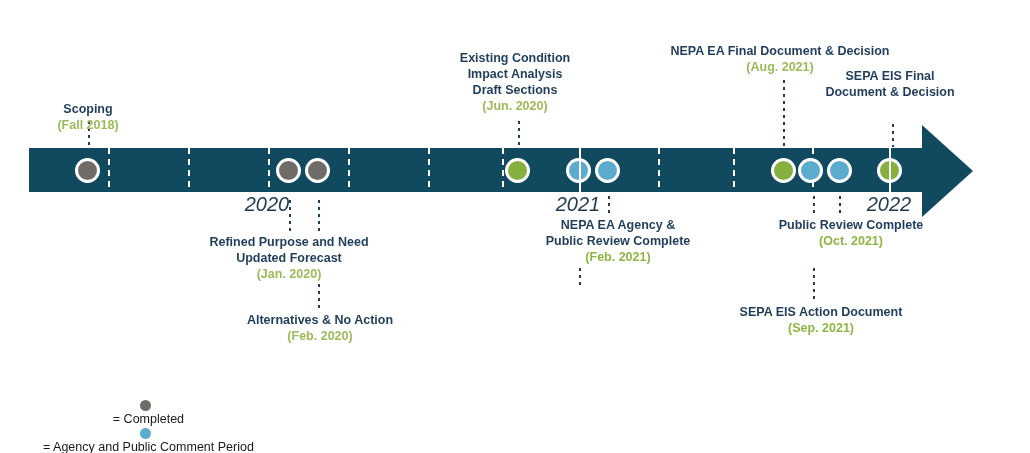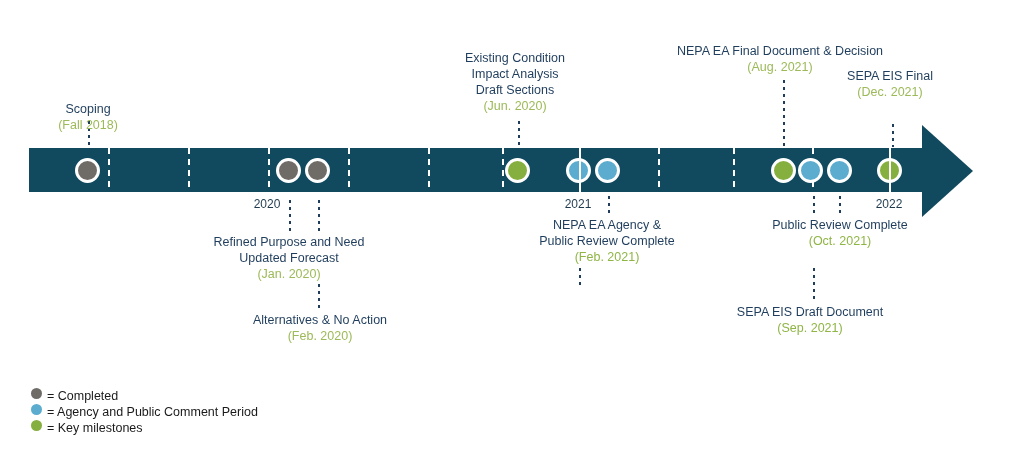--- a/index.html
+++ b/index.html
@@ -16,27 +16,27 @@
     border-top:46px solid transparent; border-bottom:46px solid transparent; border-left:51px solid var(--bar);}
   .sep{position:absolute; top:148px; height:44px; width:2px; z-index:2;
     background:repeating-linear-gradient(to bottom,#fff 0 6px,transparent 6px 11px);}
   .tick{position:absolute; top:148px; height:44px; width:2px; background:#fff; z-index:5;}
   .dot{position:absolute; top:158px; width:19px; height:19px; border-radius:50%;
     border:3.5px solid #fff; box-sizing:content-box; z-index:3;}
   .dot.gray{background:var(--gray);} .dot.green{background:var(--green);} .dot.blue{background:var(--blue);}
   .leader{position:absolute; width:1.5px; z-index:0;
     background:repeating-linear-gradient(to bottom,var(--navy) 0 3px,transparent 3px 7px);}
   .evt{position:absolute; transform:translateX(-50%); text-align:center; white-space:nowrap;
-    font-size:12.5px; line-height:16px; color:var(--navy);}
+    font-size:12.5px; line-height:16px; color:var(--navy);font-weight:bold;}
   .evt .date{color:var(--dgreen);}
-  .evt.bold{font-weight:normal;}
+  .evt.bold{font-weight:bold;margin-left:11px;}
   .evt.bold .date{color:var(--dgreenb);}
-  .year{position:absolute; transform:translateX(-50%); font-size:12px; line-height:17px; color:var(--year); white-space:nowrap;}
+  .year{position:absolute; transform:translateX(-50%); font-size:20px; line-height:17px; color:var(--year); white-space:nowrap;font-style:italic;}
   .legend{position:absolute; left:31px; top:388px; z-index:1;}
-  .legend-row{display:flex; align-items:flex-start; height:16px; margin:0;}
+  .legend-row{display:flex; align-items:center; height:16px; margin:12px;flex-direction:column;}
   .swatch{width:11px; height:11px; border-radius:50%; margin-right:5px; flex:0 0 auto;}
   .swatch.gray{background:var(--gray);} .swatch.green{background:var(--green);} .swatch.blue{background:var(--blue);}
   .legend-label{font-size:12.5px; color:#1A1A1A; line-height:16px; white-space:nowrap;}
 </style>
 </head>
 <body>
 
 <div class="canvas">
 
   <div class="bar"></div>
@@ -92,21 +92,21 @@
     <div>Impact Analysis</div>
     <div>Draft Sections</div>
     <div class="date">(Jun. 2020)</div>
   </div>
   <div class="evt" style="left:780px;top:43px">
     <div>NEPA EA Final Document &amp; Decision</div>
     <div class="date">(Aug. 2021)</div>
   </div>
   <div class="evt" style="left:890px;top:68px">
     <div>SEPA EIS Final</div>
-    <div class="date">(Dec. 2021)</div>
+    <div>Document &amp; Decision</div>
   </div>
 
   <div class="evt" style="left:289px;top:234px">
     <div>Refined Purpose and Need</div>
     <div>Updated Forecast</div>
     <div class="date">(Jan. 2020)</div>
   </div>
   <div class="evt" style="left:320px;top:312px">
     <div>Alternatives &amp; No Action</div>
     <div class="date">(Feb. 2020)</div>
@@ -114,21 +114,21 @@
   <div class="evt bold" style="left:607px;top:217px">
     <div>NEPA EA Agency &amp;</div>
     <div>Public Review Complete</div>
     <div class="date">(Feb. 2021)</div>
   </div>
   <div class="evt bold" style="left:840px;top:217px">
     <div>Public Review Complete</div>
     <div class="date">(Oct. 2021)</div>
   </div>
   <div class="evt bold" style="left:810px;top:304px">
-    <div>SEPA EIS Draft Document</div>
+    <div>SEPA EIS Action Document</div>
     <div class="date">(Sep. 2021)</div>
   </div>
 
   <div class="legend">
     <div class="legend-row">
       <span class="swatch gray"></span>
       <span class="legend-label">= Completed</span>
     </div>
     <div class="legend-row">
       <span class="swatch blue"></span>

